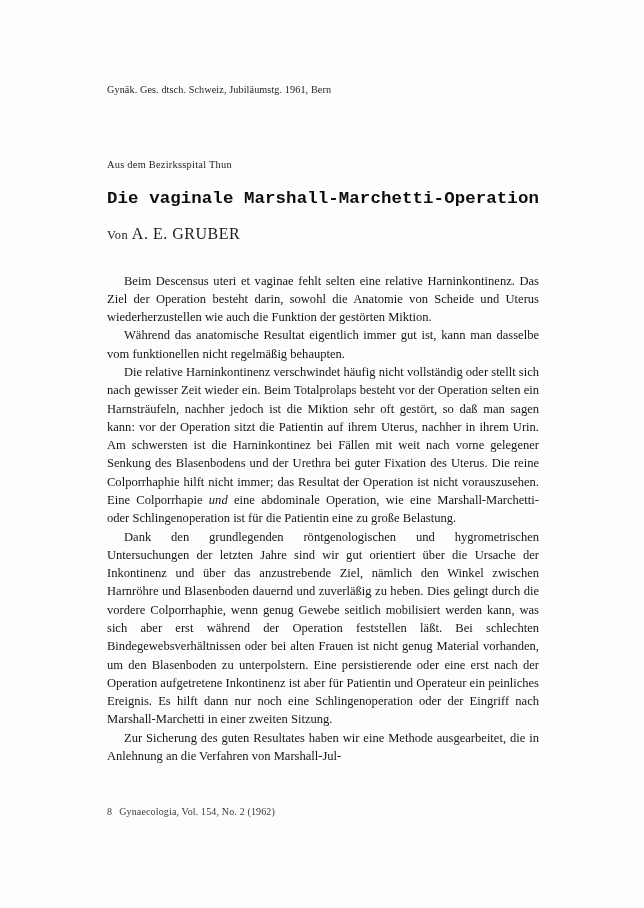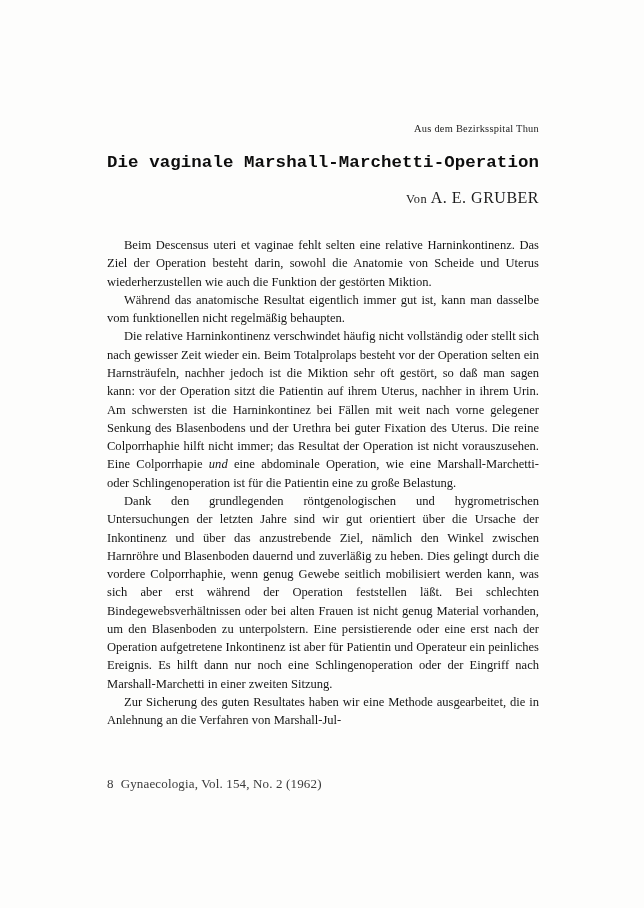--- a/index.html
+++ b/index.html
@@ -38,22 +38,22 @@
   }
   .journal-head .jline {
     white-space: nowrap;
   }
   .journal-head .vol {
     font-style: italic;
   }
 
   
   .title-block {
-    margin-top: 39px;
-    text-align: right;
+    margin-top: 62px;
+    text-align: left;
   }
   .affiliation {
     font-size: 10.4px;
     letter-spacing: 0.25px;
     color: #242424;
   }
   .article-title {
     margin-top: 19px;
     font-size: 17.4px;
     font-weight: bold;
@@ -88,37 +88,38 @@
     -webkit-hyphens: auto;
   }
   .body-text p .em {
     font-style: italic;
   }
 
   
   .page-footer {
     position: absolute;
     left: 107px;
-    top: 776px;
-    font-size: 13px;
+    top: 806px;
+    font-size: 10px;
     letter-spacing: 0.15px;
     color: #3a3a3a;
   }
   .page-footer .sig-mark {
     margin-right: 7px;
   }
 </style>
 </head>
 <body>
 
 <div class="page">
 
   <div class="content">
 
     <div class="journal-head">
+      <div class="jline">Gynäk. Ges. dtsch. Schweiz, Jubiläumstg. 1961, Bern</div>
     </div>
 
     <div class="title-block">
       <div class="affiliation">Aus dem Bezirksspital Thun</div>
       <h1 class="article-title">Die vaginale Marshall-Marchetti-Operation</h1>
       <div class="byline"><span>Von </span><span class="author-name">A. E. GRUBER</span></div>
     </div>
 
     <div class="body-text">
       <p>Beim Descensus uteri et vaginae fehlt selten eine relative Harninkontinenz. Das Ziel der Operation besteht darin, sowohl die Anatomie von Scheide und Uterus wiederherzustellen wie auch die Funktion der gestörten Miktion.</p>

